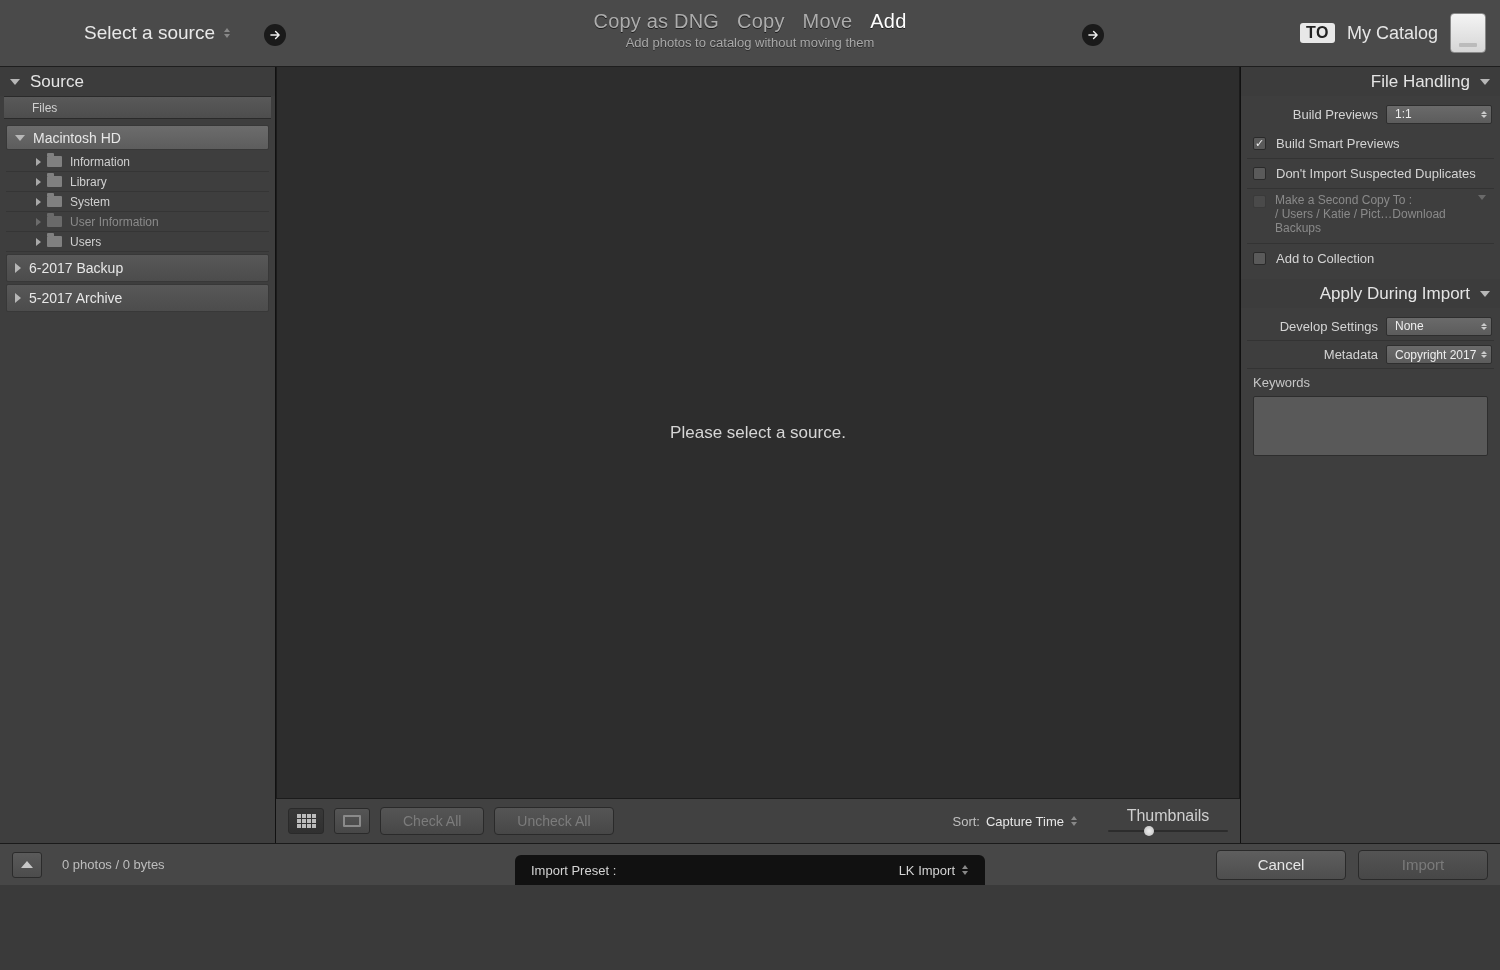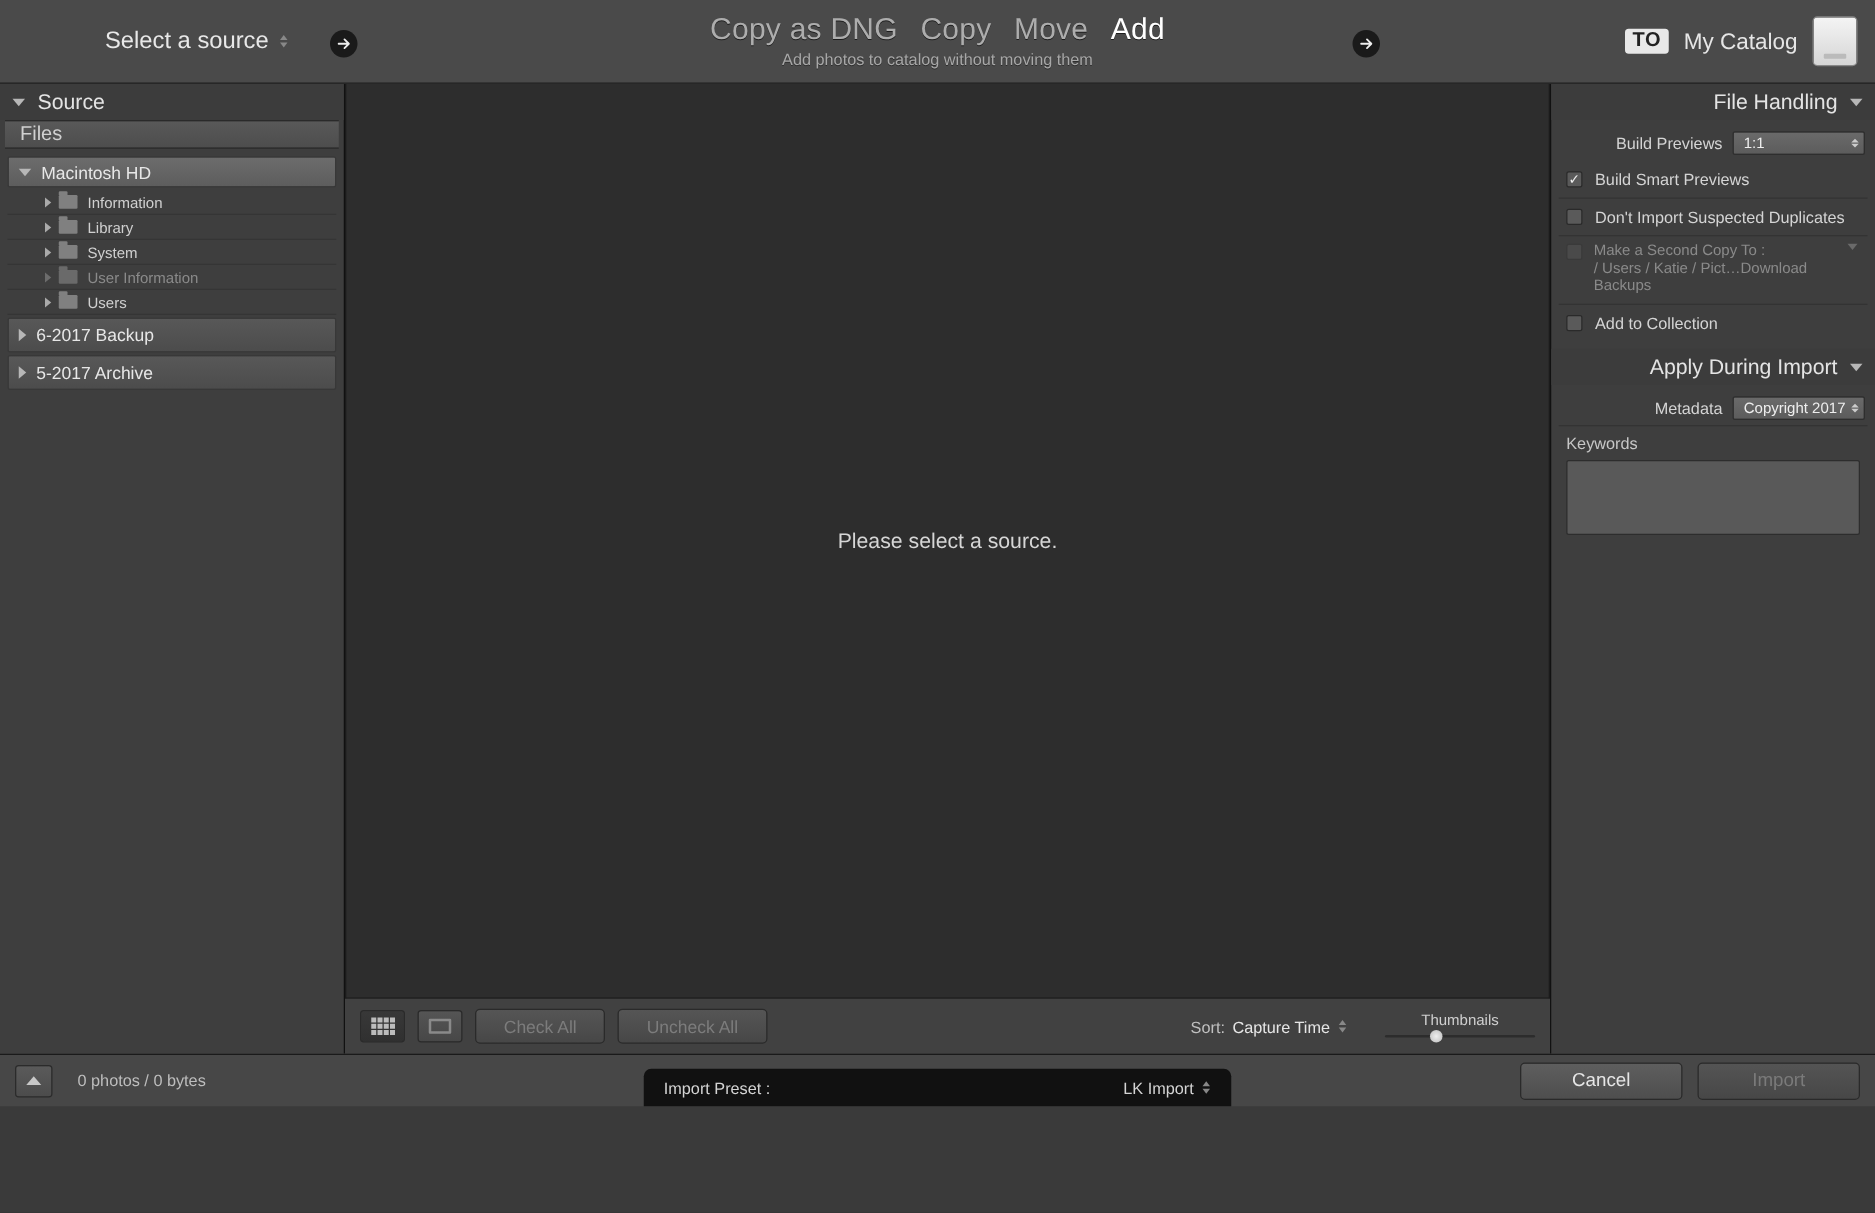--- a/index.html
+++ b/index.html
@@ -12,21 +12,21 @@
 .up-down-mini span { width: 0; height: 0; border-left: 3px solid transparent; border-right: 3px solid transparent; }
 .up-down-mini .u { border-bottom: 4px solid #888; margin-bottom: 2px; }
 .up-down-mini .d { border-top: 4px solid #888; }
 
 .arrow-circle { width: 22px; height: 22px; border-radius: 50%; background: #1a1a1a; display: flex; align-items: center; justify-content: center; cursor: pointer; }
 .arrow-circle svg { width: 14px; height: 14px; }
 .arrow-left { position: absolute; left: 264px; top: 24px; }
 .arrow-right { position: absolute; right: 396px; top: 24px; }
 
 .modes { position: absolute; left: 50%; transform: translateX(-50%); text-align: center; top: 10px; }
-.modes .row { display: flex; gap: 18px; justify-content: center; font-size: 24px; color: #adadad; font-weight: 300; letter-spacing: .2px; }
+.modes .row { display: flex; gap: 18px; justify-content: center; font-size: 20px; color: #adadad; font-weight: 300; letter-spacing: .2px; }
 .modes .row span { cursor: pointer; text-shadow: 0 1px 0 rgba(0,0,0,.6); }
 .modes .row span.active { color: #fff; font-weight: 500; }
 .modes .sub { font-size: 13px; color: #a8a8a8; margin-top: 2px; text-shadow: 0 1px 0 rgba(0,0,0,.4); }
 
 .dest { position: absolute; right: 14px; display: flex; align-items: center; gap: 12px; }
 .to-badge { background: #e8e8e8; color: #222; border-radius: 3px; font-size: 16px; font-weight: 700; padding: 1px 6px; letter-spacing: .5px; }
 .dest-label { font-size: 18px; color: #e6e6e6; }
 .drive-icon { width: 36px; height: 40px; background: linear-gradient(#f4f4f4,#d6d6d6); border: 1px solid #888; border-radius: 4px; position: relative; }
 .drive-icon:after { content:""; position:absolute; bottom:5px; left:50%; transform:translateX(-50%); width:18px; height:4px; background:#bbb; border-radius:1px; }
 
@@ -36,21 +36,21 @@
 .center { flex: 1; display: flex; flex-direction: column; background: #2d2d2d; }
 .rightpanel { width: 260px; background: #3e3e3e; border-left: 1px solid #111; }
 
 
 .panel-hdr { display: flex; align-items: center; height: 29px; padding: 0 10px; font-size: 17px; color: #e4e4e4; background: #3c3c3c; }
 .panel-hdr.left .tri { border-top: 6px solid #b7b7b7; border-left: 5px solid transparent; border-right: 5px solid transparent; margin-right: 10px; }
 .panel-hdr.right { justify-content: flex-end; }
 .panel-hdr.right .tri { border-top: 6px solid #b7b7b7; border-left: 5px solid transparent; border-right: 5px solid transparent; margin-left: 10px; }
 
 
-.filesbar { height: 23px; background: linear-gradient(#595959,#4d4d4d); border-top:1px solid #2a2a2a; border-bottom:1px solid #2a2a2a; font-size:16px; color:#d0d0d0; display:flex; align-items:center; padding:0 12px; margin: 0 4px; }
+.filesbar { height: 23px; background: linear-gradient(#595959,#4d4d4d); border-top:1px solid #2a2a2a; border-bottom:1px solid #2a2a2a; font-size:12px; color:#d0d0d0; display:flex; align-items:center; padding:0 28px; margin: 0 4px; }
 .tree { padding: 4px 6px 6px 6px; }
 .drive-row { display:flex; align-items:center; height:25px; background: linear-gradient(#6c6c6c,#5d5d5d); border:1px solid #383838; border-radius:2px; padding:0 8px; margin:2px 0 2px 0; cursor:pointer; }
 .drive-row:not(.vol) { background: linear-gradient(#585858,#4c4c4c); height:28px; }
 .tri-r { width:0; height:0; border-left:6px solid #b7b7b7; border-top:5px solid transparent; border-bottom:5px solid transparent; margin-right:8px; }
 .tri-d { width:0; height:0; border-top:6px solid #b7b7b7; border-left:5px solid transparent; border-right:5px solid transparent; margin-right:8px; }
 .drive-row .label { font-size:14px; color:#e7e7e7; }
 
 .folder-row { display:flex; align-items:center; height:20px; padding-left:30px; font-size:12px; color:#d0d0d0; border-bottom: 1px solid #353535; cursor:pointer; }
 .folder-row:last-child { border-bottom: none; }
 .folder-row .tri-r { border-left:5px solid #aaa; border-top:4px solid transparent; border-bottom:4px solid transparent; margin-right:6px; }
@@ -71,21 +71,21 @@
 .grid-icon { display:grid; grid-template-columns: repeat(4,4px); grid-auto-rows:4px; gap:1px; }
 .grid-icon i { background:#bcbcbc; }
 .loupe-inner { width:18px; height:12px; border:2px solid #8a8a8a; border-radius:1px; }
 
 .pill-btn { height:28px; padding:0 22px; background: linear-gradient(#555,#474747); border:1px solid #2a2a2a; border-radius:4px; color:#7c7c7c; font-size:14px; display:flex; align-items:center; cursor:pointer; }
 
 .sort-group { margin-left:auto; display:flex; align-items:center; gap:6px; color:#c0c0c0; font-size:13px; }
 .sort-group .val { color:#e6e6e6; font-weight:500; }
 
 .thumb-group { width:120px; margin-left:20px; text-align:center; }
-.thumb-group .lab { font-size:12px; color:#cfcfcf; margin-bottom:2px; }
+.thumb-group .lab { font-size:16px; color:#cfcfcf; margin-bottom:2px; }
 .slider { position:relative; height:8px; }
 .slider .track { position:absolute; top:3px; left:0; right:0; height:2px; background:#2c2c2c; border-radius:1px; }
 .slider .knob { position:absolute; top:-1px; left:30%; width:10px; height:10px; background: radial-gradient(#eee,#bbb); border-radius:50%; }
 
 
 .panel-body { padding: 4px 6px 6px 6px; }
 .prop-row { display:flex; align-items:center; justify-content:flex-end; height:28px; font-size:13px; color:#d4d4d4; gap:8px; border-top:1px solid #333; padding: 0 2px; }
 .prop-row:first-child { border-top:none; }
 .prop-row .lab { text-align:right; }
 .select { width:106px; height:19px; background:linear-gradient(#6a6a6a,#5c5c5c); border:1px solid #2e2e2e; border-radius:2px; display:flex; align-items:center; justify-content:space-between; padding:0 4px 0 8px; font-size:12px; color:#eee; cursor:pointer; position:relative; }
@@ -292,20 +292,30 @@
         <span>Add to Collection</span>
       </div>
     </div>
 
     <div class="panel-hdr right">
       <span>Apply During Import</span>
       <span class="tri"></span>
     </div>
     <div class="panel-body">
       <div class="prop-row">
+        <span class="lab">Develop Settings</span>
+        <div class="select">
+          <span>None</span>
+          <span class="cap">
+              <span class="su"></span>
+              <span class="sd"></span>
+            </span>
+        </div>
+      </div>
+      <div class="prop-row">
         <span class="lab">Metadata</span>
         <div class="select">
           <span>Copyright 2017</span>
           <span class="cap">
               <span class="su"></span>
               <span class="sd"></span>
             </span>
         </div>
       </div>
       <div class="keywords-block">

